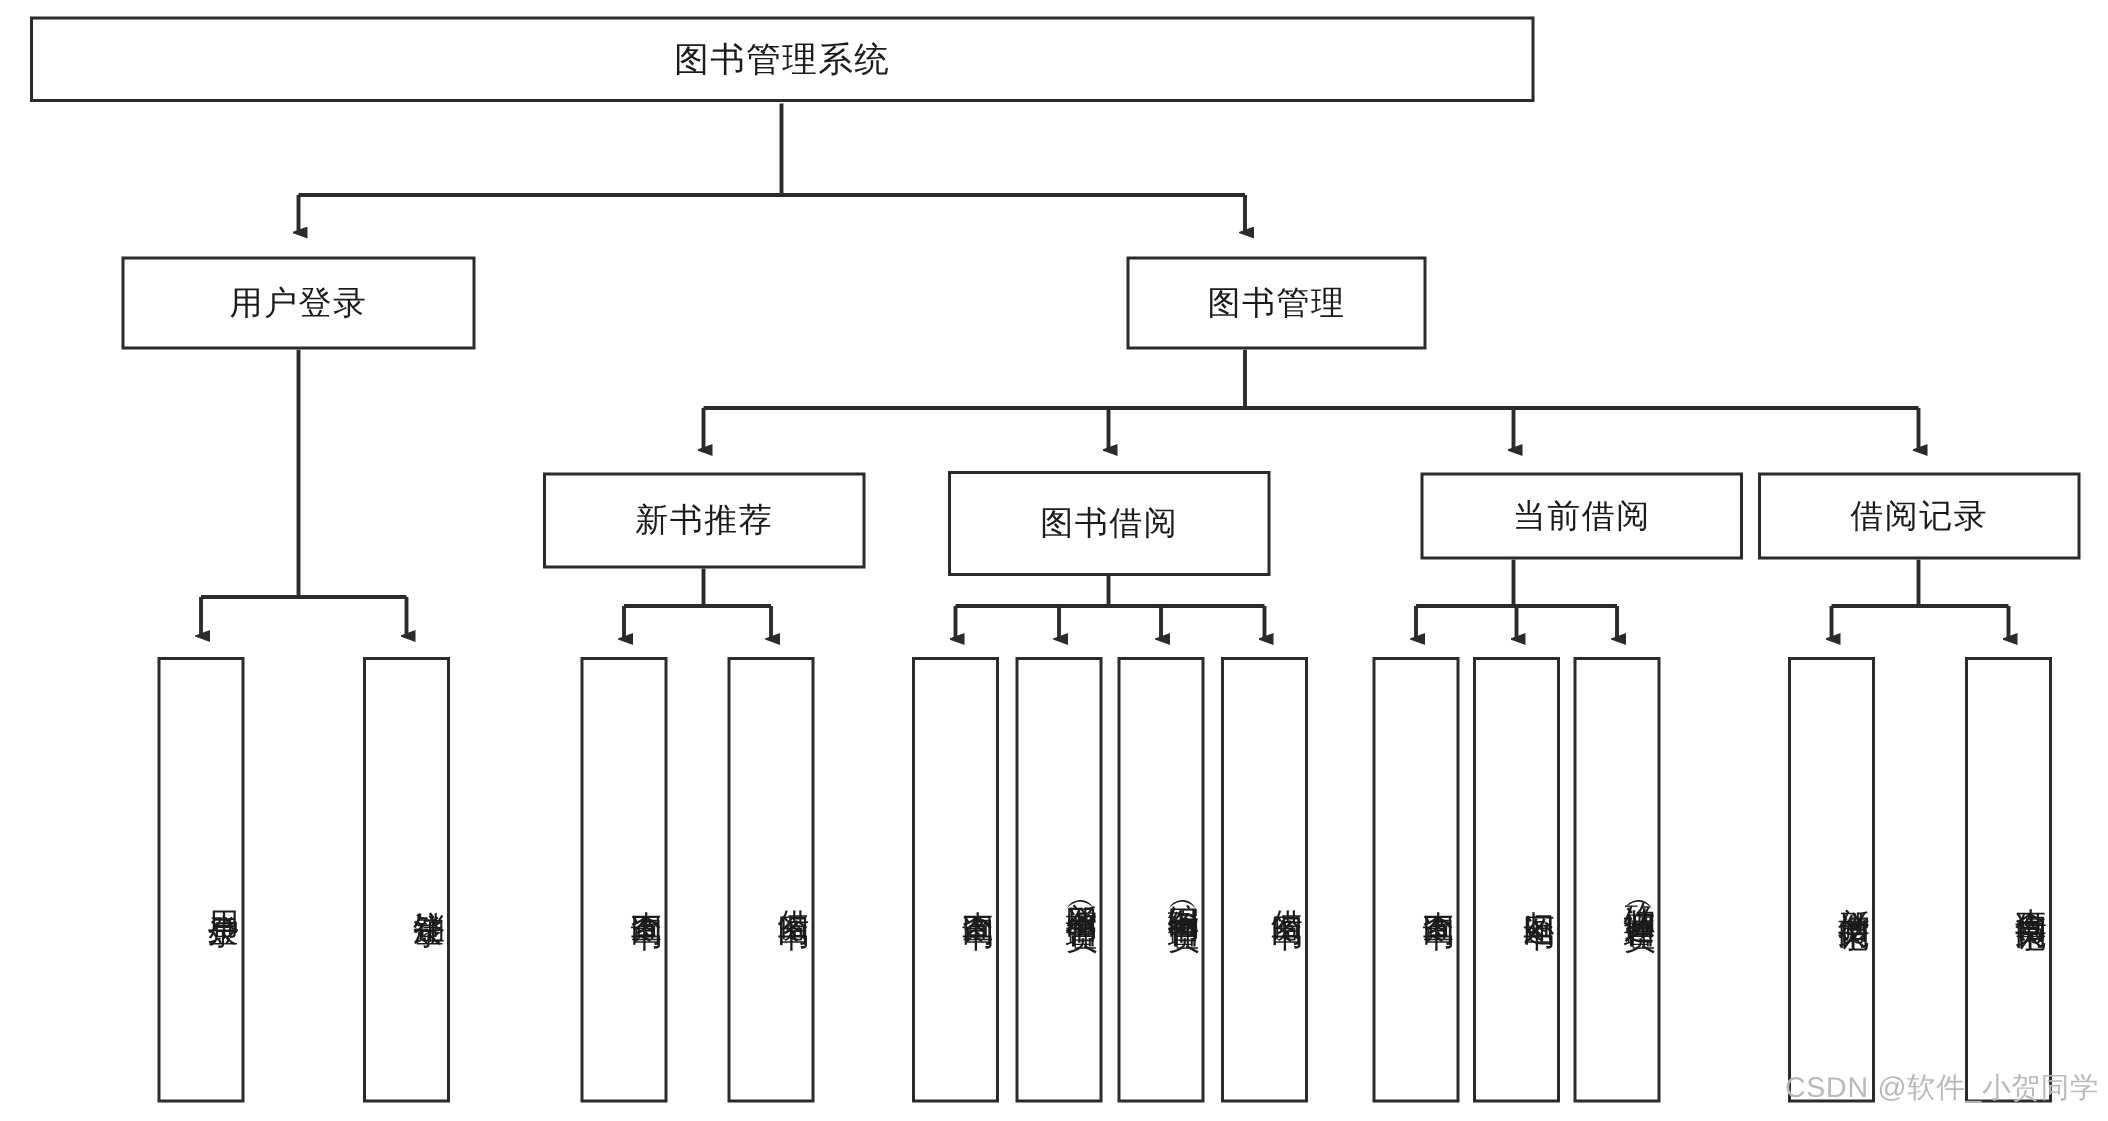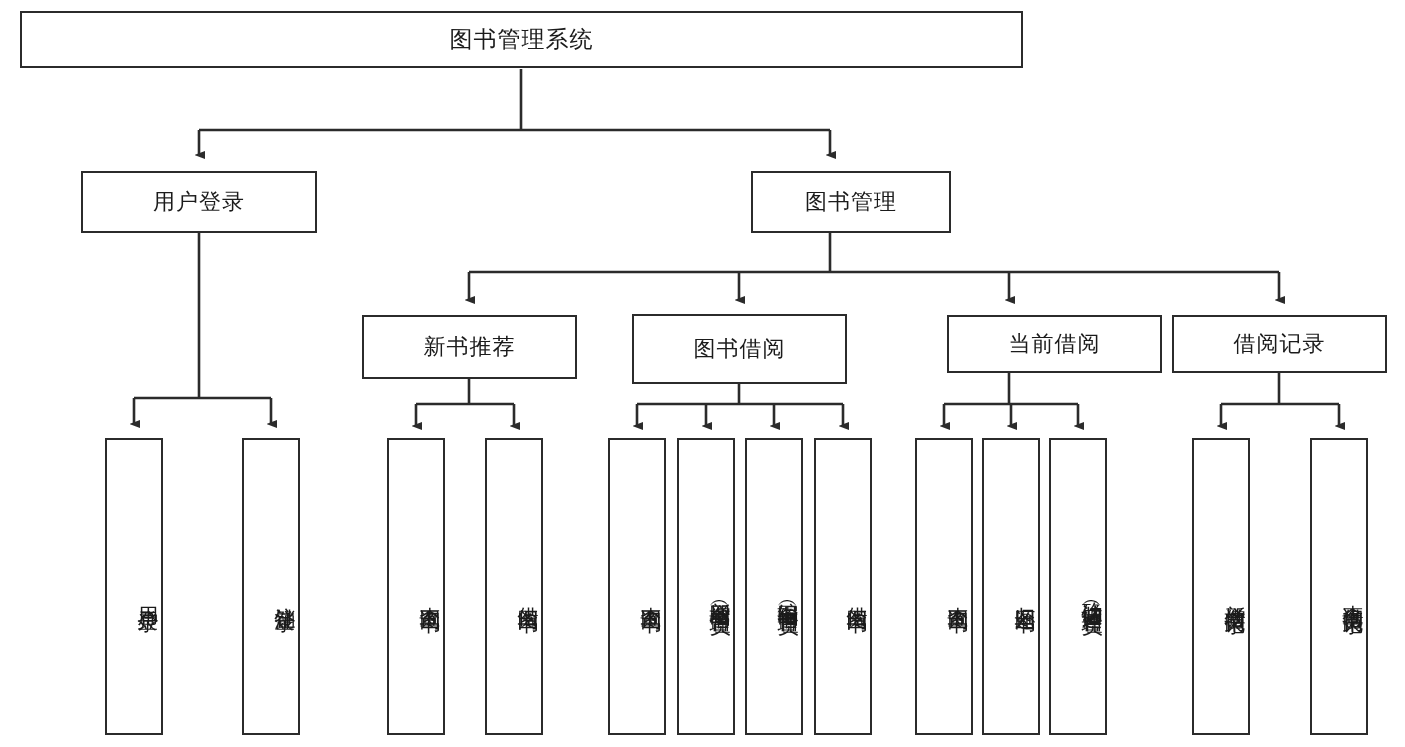--- a/index.html
+++ b/index.html
@@ -155,14 +155,15 @@
   <div class="node vert" style="left:915px; top:438px; width:58px; height:297px;">查询图书</div>
 
   <div class="node vert" style="left:982px; top:438px; width:58px; height:297px;">归还图书</div>
 
   <div class="node vert" style="left:1049px; top:438px; width:58px; height:297px;">确认归还（管理员）</div>
 
   <div class="node vert" style="left:1192px; top:438px; width:58px; height:297px;">新增借阅记录</div>
 
   <div class="node vert" style="left:1310px; top:438px; width:58px; height:297px;">查询借阅记录</div>
 
+  <div class="watermark">CSDN @软件_小贺同学</div>
 
 </div>
 
 </body></html>

